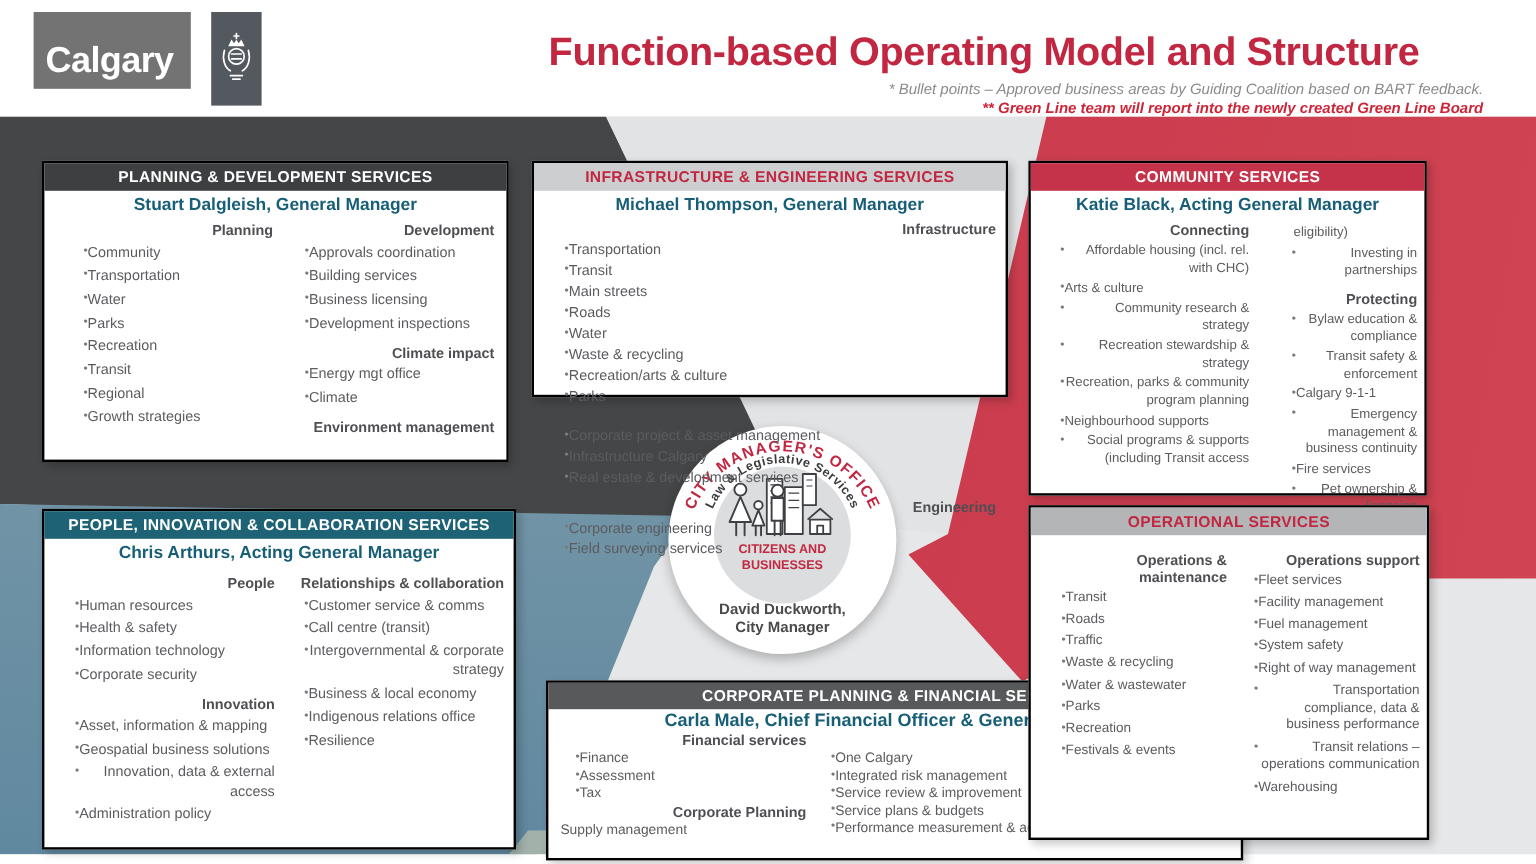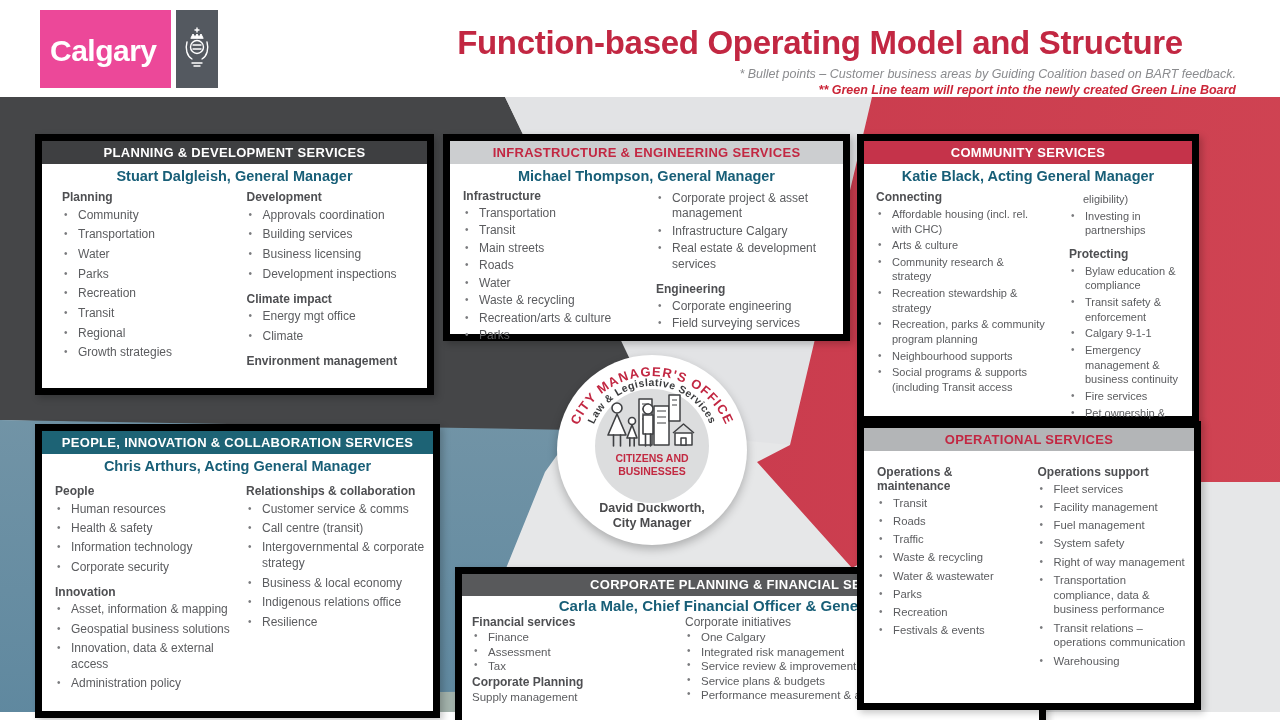--- a/index.html
+++ b/index.html
@@ -10,52 +10,52 @@
   .bg-dark{background:#454648;clip-path:polygon(0 97px,505px 97px,672px 440px,0 420px);}
   .bg-lightwedge{background:#e2e3e5;clip-path:polygon(505px 97px,872px 97px,790px 445px,665px 433px);}
   .bg-red{background:linear-gradient(100deg,#c23147,#d04453);
           clip-path:polygon(872px 97px,1280px 97px,1280px 482px,1010px 482px,852px 568px,757px 462px,790px 445px);}
   .bg-teal{background:linear-gradient(to bottom,#8ba4b0,#5f889f);
            clip-path:polygon(0 420px,575px 430px,545px 472px,448px 712px,0 712px);}
   .bg-graygreen{background:#a2b2ab;clip-path:polygon(440px 692px,758px 690px,780px 712px,424px 712px);}
   .bg-bottomwhite{background:#fff;clip-path:polygon(0 712px,1280px 712px,1280px 720px,0 720px);}
 
   
-  .logo-red{position:absolute;left:40px;top:10px;width:131px;height:78px;background:#ec4899;}
+  .logo-red{position:absolute;left:28px;top:10px;width:131px;height:64px;background:#737373;}
   .logo-word{position:absolute;left:10px;top:24px;color:#fff;font-weight:bold;font-size:30px;letter-spacing:-.5px;}
   .logo-gray{position:absolute;left:176px;top:10px;width:42px;height:78px;background:#545960;
              display:flex;align-items:center;justify-content:center;}
   .page-title{position:absolute;left:390px;top:24px;width:860px;text-align:center;
               font-size:33px;font-weight:bold;color:#c22742;letter-spacing:-.3px;}
   .note1{position:absolute;right:44px;top:67px;font-size:12.5px;font-style:italic;color:#8a8b8e;}
   .note2{position:absolute;right:44px;top:83px;font-size:12.5px;font-style:italic;font-weight:bold;color:#cb2638;}
 
   
-  .box{position:absolute;background:#fff;border:7px solid #000000;box-shadow:3px 3px 7px rgba(0,0,0,.22);z-index:10;}
+  .box{position:absolute;background:#fff;border:2px solid #000000;box-shadow:3px 3px 7px rgba(0,0,0,.22);z-index:10;}
   .box-header{height:23px;line-height:23px;text-align:center;font-weight:bold;font-size:13px;letter-spacing:.3px;}
   .theme-darkgray{background:#3e3f41;color:#fff;}
   .theme-lightgray{background:#ccced0;color:#c22742;}
   .theme-red{background:#c5334a;color:#fff;}
   .theme-teal{background:#1d6375;color:#ffffff;}
   .theme-gray{background:#b3b5b7;color:#c22742;}
   .theme-midgray{background:#58595b;color:#fff;}
   .box-manager{text-align:center;color:#175e77;font-weight:bold;font-size:14.5px;padding:4px 0 2px;}
-  .box-body{display:flex;padding:4px 10px 0 20px;gap:14px;}
+  .box-body{display:flex;padding:4px 10px 0 20px;gap:14px;text-align:right;}
   .col{flex:1;min-width:0;}
   .group-heading{font-weight:bold;color:#4e4f52;font-size:12px;margin:9px 0 3px;}
   .group-heading.normal{font-weight:normal;color:#5b5c5f;}
   .col > .group-heading:first-child{margin-top:0;}
   .item{display:flex;color:#5b5c5f;font-size:11.5px;line-height:1.32;margin:2.5px 0;}
   .dot{flex:0 0 14px;padding-left:2px;color:#7a7b7e;font-size:10px;}
   .item.indent{padding-left:14px;}
 
   .box--planning{left:35px;top:134px;width:385px;height:247px;}
   .box--planning .item{font-size:12px;margin:3.8px 0;}
   .box--infrastructure{left:443px;top:134px;width:393px;height:193px;}
-  .box--infrastructure .box-body{padding:3px 8px 0 13px;}
+  .box--infrastructure .box-body{padding:3px 8px 0 13px;flex-direction:column;}
   .box--infrastructure .item{font-size:12px;margin:1.6px 0;}
   .box--community{left:857px;top:134px;width:328px;height:275px;}
   .box--community .box-body{padding:4px 6px 0 12px;gap:23px;}
   .box--community .col:first-child{flex:0 0 170px;}
   .box--community .item{font-size:11px;margin:2.2px 0;}
   .box--people{left:35px;top:424px;width:391px;height:280px;}
   .box--people .box-body{padding:8px 8px 0 13px;gap:12px;}
   .box--people .item{font-size:12px;margin:3.6px 0;}
   .box--operational{left:857px;top:421px;width:330px;height:275px;}
   .box--operational .box-body{padding:14px 6px 0 13px;gap:10px;}
@@ -105,21 +105,21 @@
         <circle cx="15" cy="21" r="6.5"></circle>
         <path d="M11 19 h8 M11 23 h8"></path>
         <path d="M5 16 C3 23 5 30 10 33"></path>
         <path d="M25 16 C27 23 25 30 20 33"></path>
         <path d="M10 37 h10 M12 40 h6"></path>
       </g>
     </svg>
   </div>
 
   <div class="page-title">Function-based Operating Model and Structure</div>
-  <div class="note1">* Bullet points – Customer business areas by Guiding Coalition based on BART feedback.</div>
+  <div class="note1">* Bullet points – Approved business areas by Guiding Coalition based on BART feedback.</div>
   <div class="note2">** Green Line team will report into the newly created Green Line Board</div>
 
   <div class="box box--planning">
     <div class="box-header theme-darkgray">PLANNING &amp; DEVELOPMENT SERVICES</div>
     <div class="box-manager">Stuart Dalgleish, General Manager</div>
     <div class="box-body">
         <div class="col">
           <div class="group-heading">Planning</div>
           <div class="item">
             <span class="dot">•</span>

